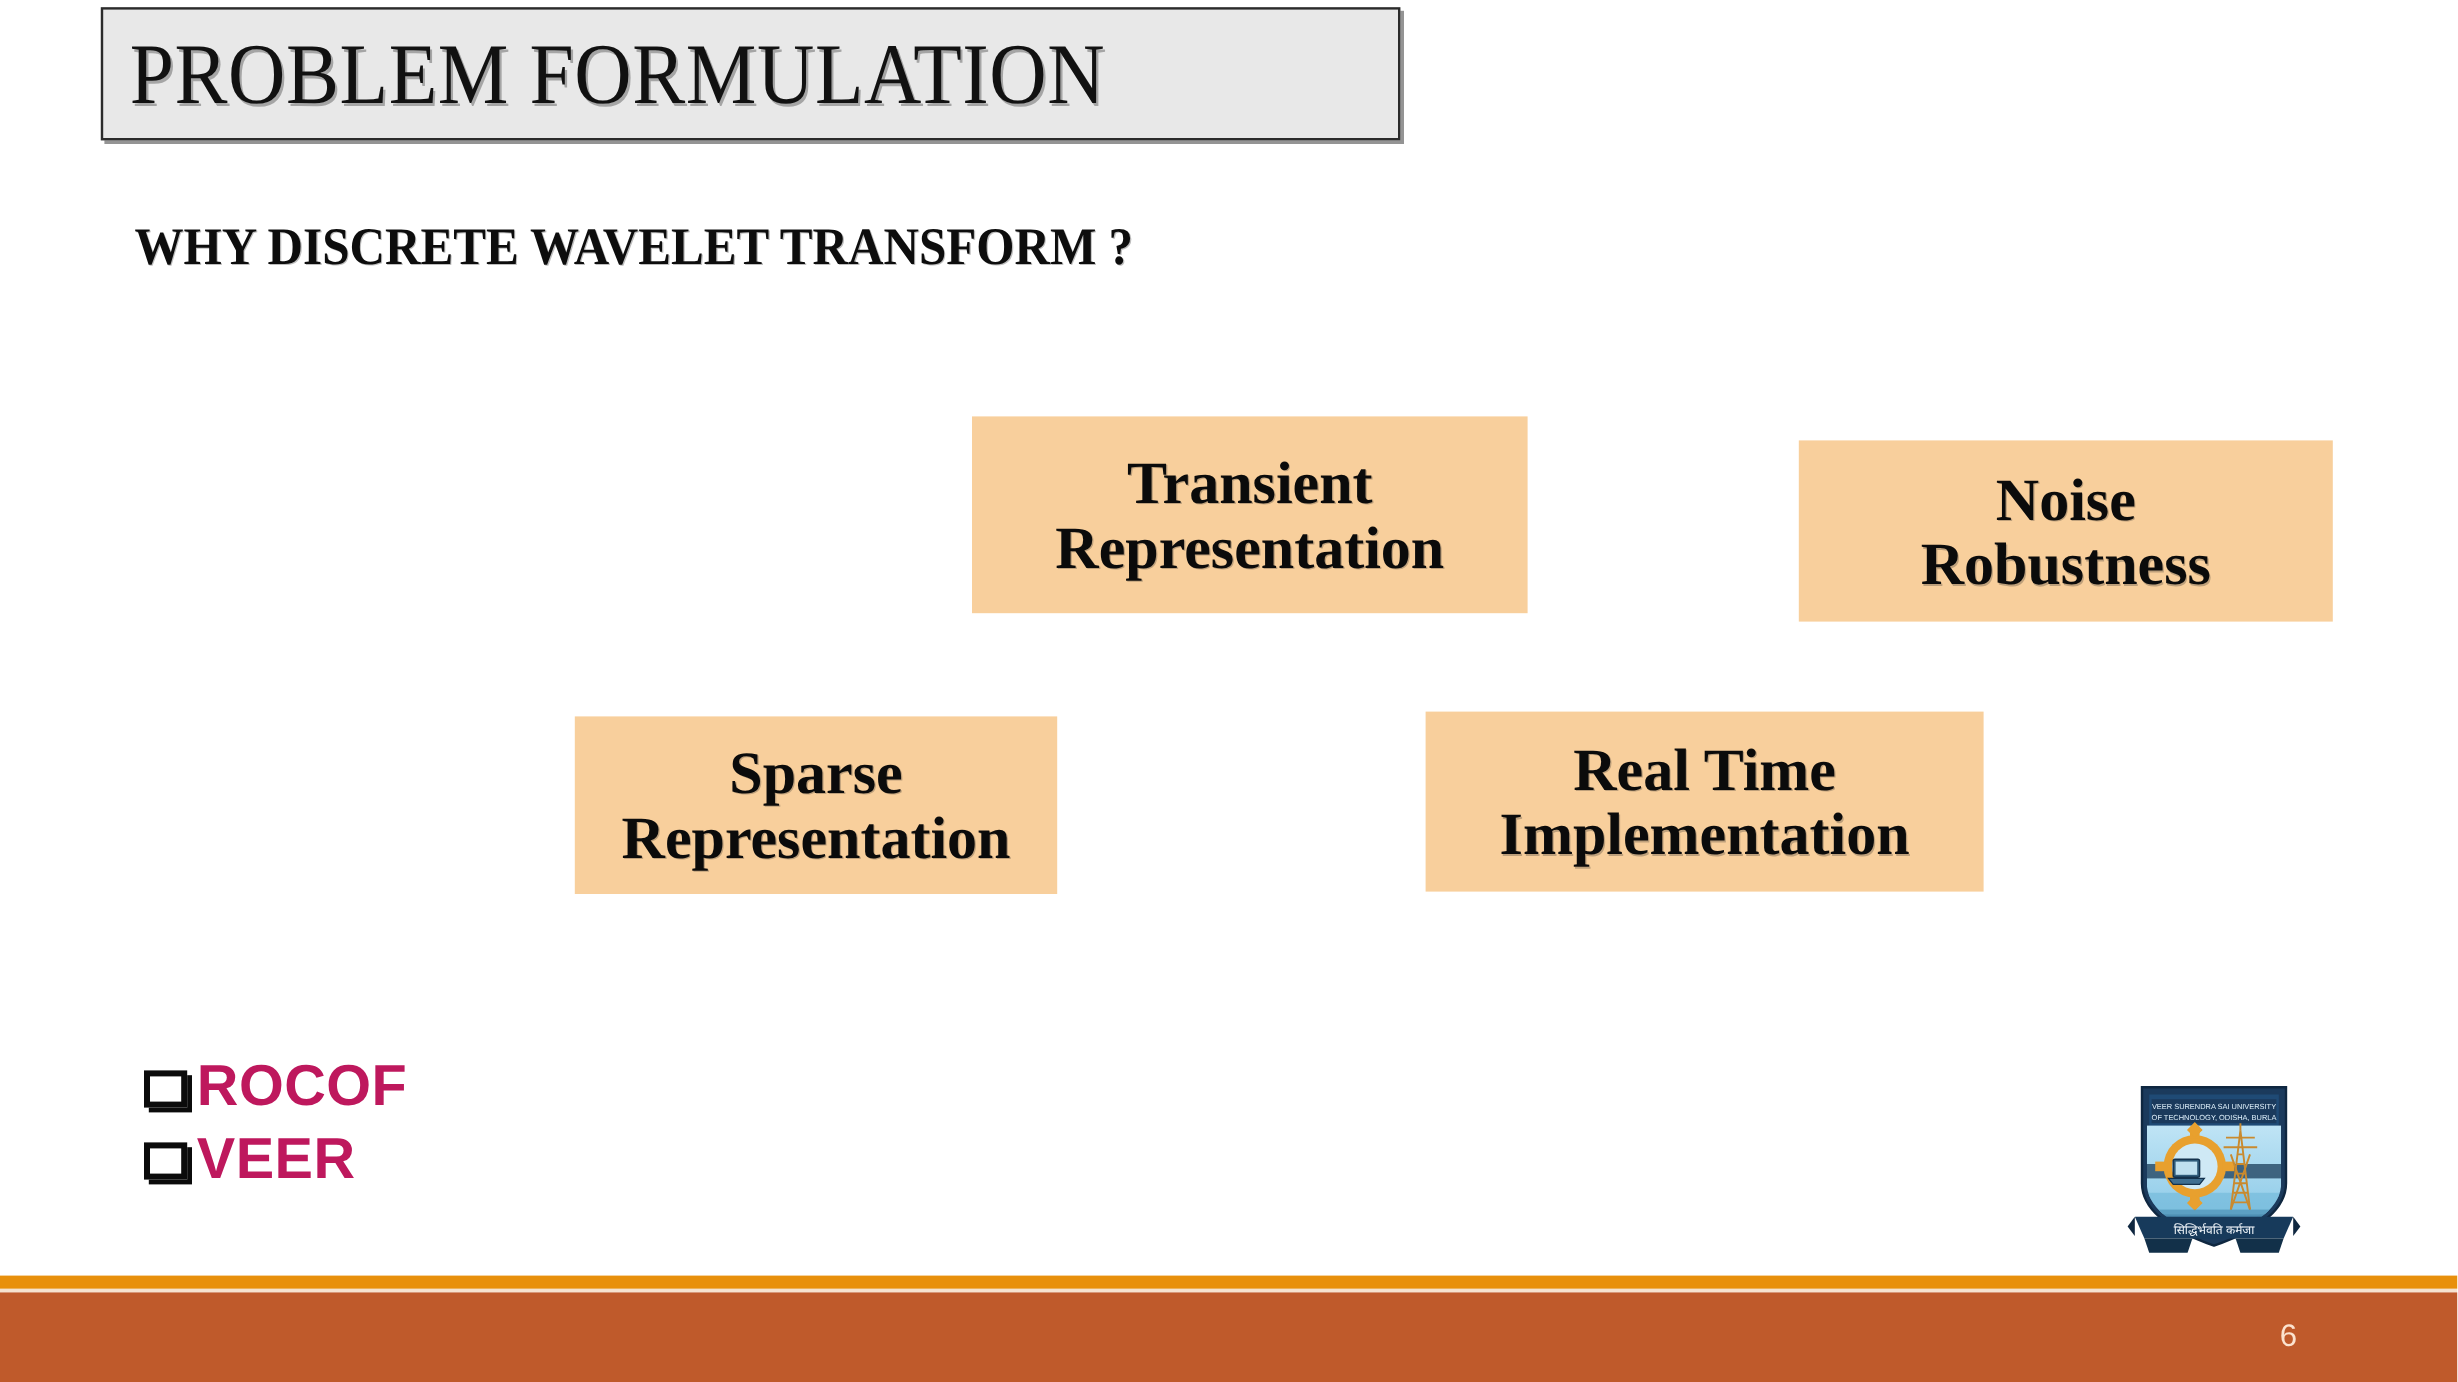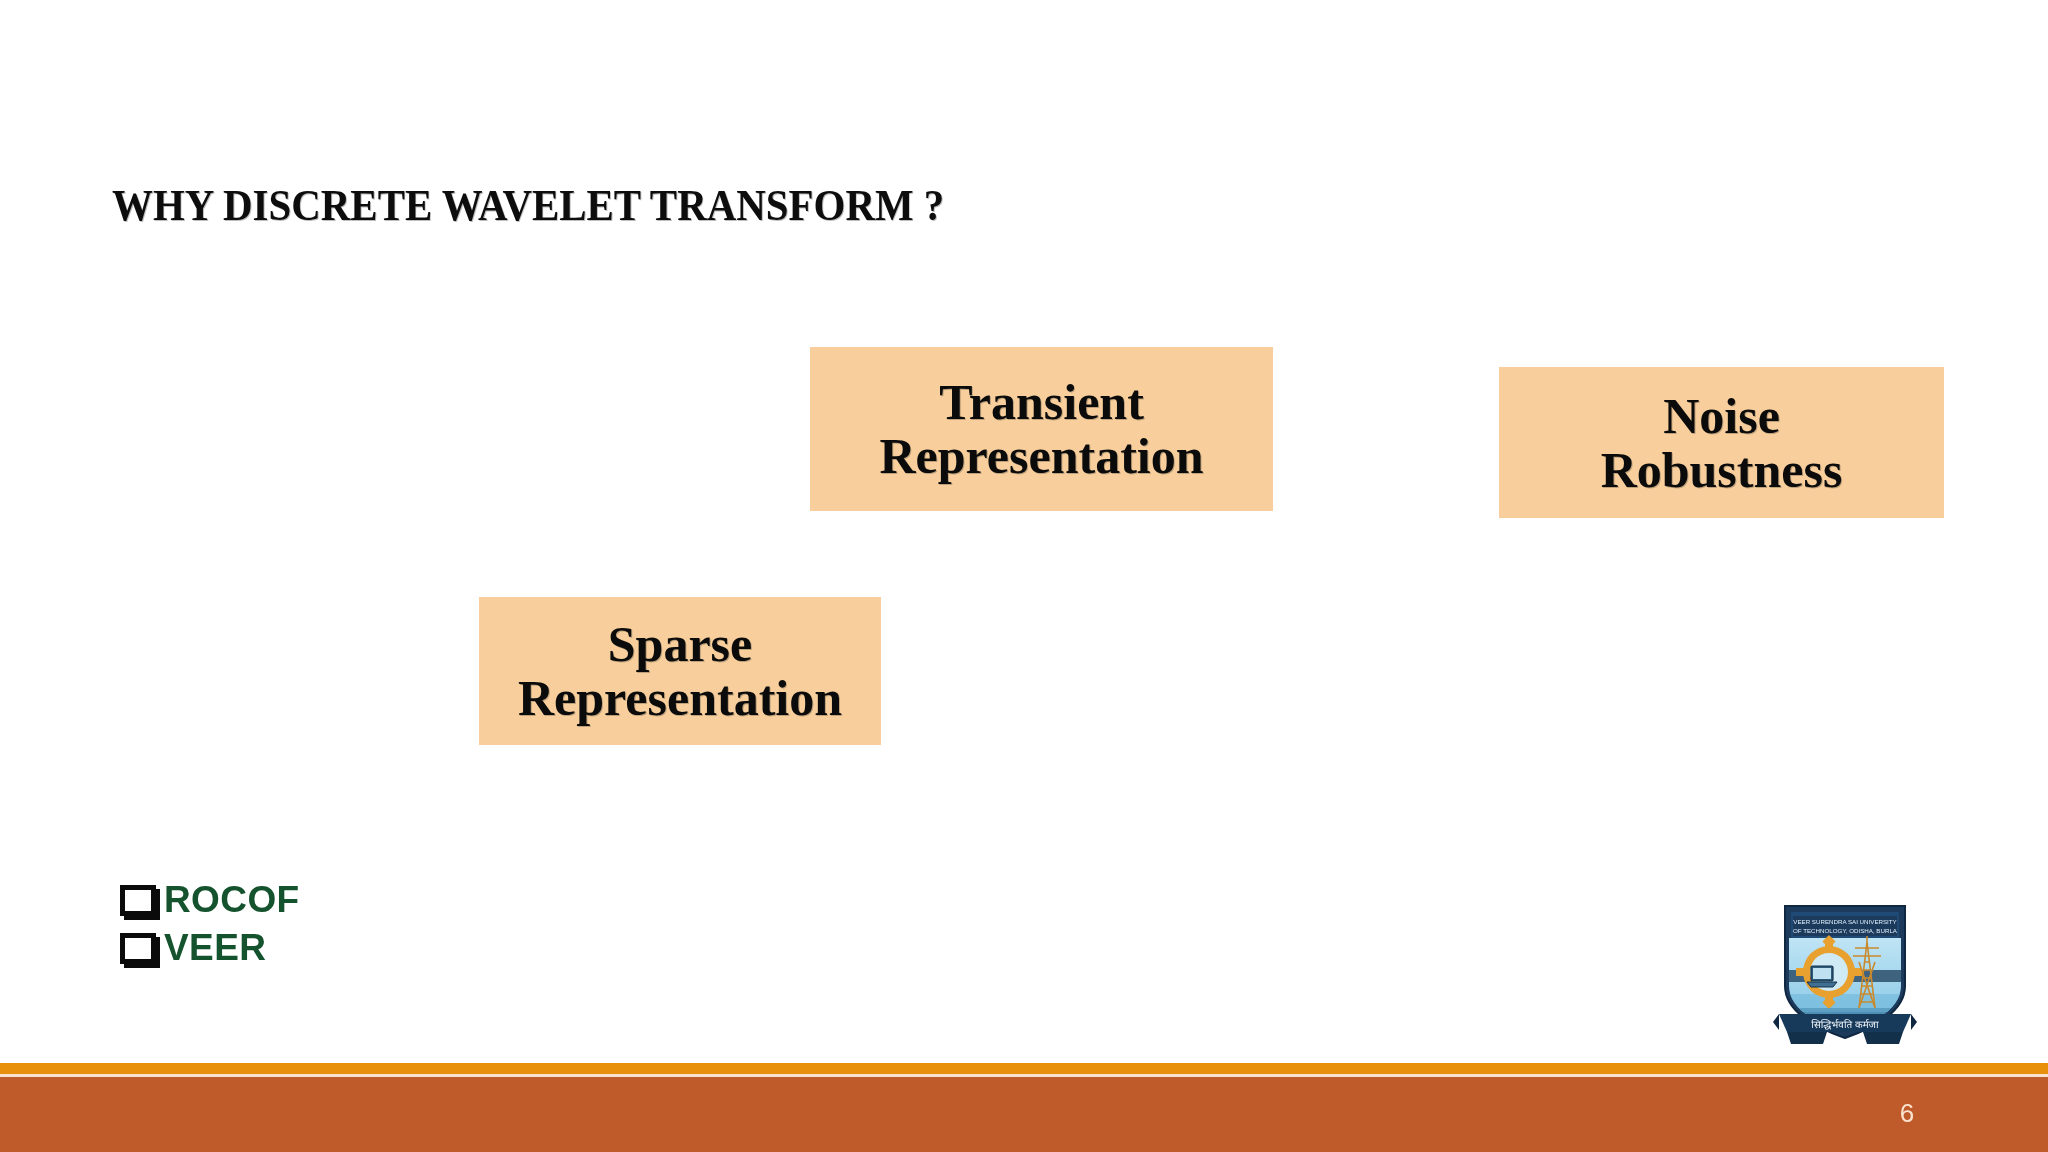--- a/index.html
+++ b/index.html
@@ -89,22 +89,22 @@
   #bullet-list {
     position: absolute;
     left: 96px;
     top: 878px;
   }
   .bullet-item {
     display: flex;
     align-items: center;
     font-family: "Liberation Sans", sans-serif;
     font-weight: bold;
-    font-size: 37px;
-    color: #14532d;
+    font-size: 48px;
+    color: #be185d;
     line-height: 1.18;
     margin-bottom: 4px;
     padding-left: 24px;
   }
   .bullet-glyph {
     display: inline-block;
     width: 36px;
     height: 31px;
     border: 5px solid #0b0b0b;
     box-sizing: border-box;
@@ -160,39 +160,46 @@
     font-family: "Liberation Sans", sans-serif;
     font-size: 26px;
     color: #fbe3cf;
   }
 </style>
 </head>
 <body>
 
 <div id="slide">
 
+  <div id="title-box">
+    <div id="title-text">PROBLEM FORMULATION</div>
+  </div>
 
   <div id="subtitle">WHY DISCRETE  WAVELET TRANSFORM ?</div>
 
 
   <div class="concept-box" id="box-transient">
     <span class="concept-label">Transient
 Representation</span>
   </div>
 
   <div class="concept-box" id="box-noise">
     <span class="concept-label">Noise
 Robustness</span>
   </div>
 
   <div class="concept-box" id="box-sparse">
     <span class="concept-label">Sparse
 Representation</span>
   </div>
 
+  <div class="concept-box" id="box-realtime">
+    <span class="concept-label">Real Time
+Implementation</span>
+  </div>
 
   <div id="bullet-list">
     <div class="bullet-item">
       <span class="bullet-glyph"></span>
       <span class="bullet-text">ROCOF</span>
     </div>
     <div class="bullet-item">
       <span class="bullet-glyph"></span>
       <span class="bullet-text">VEER</span>
     </div>

